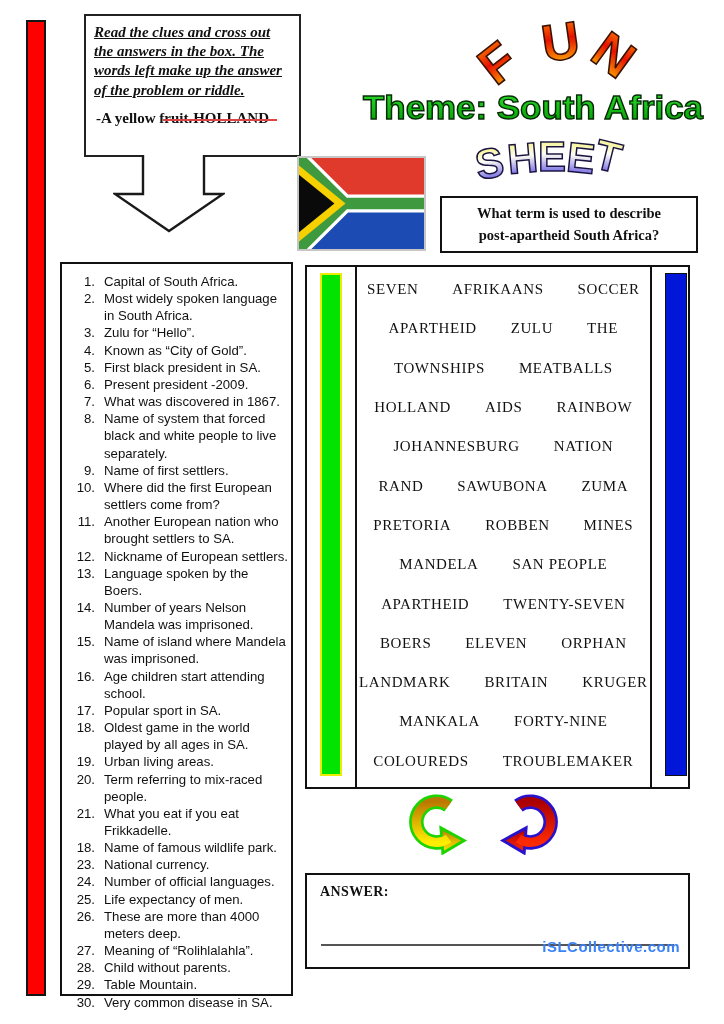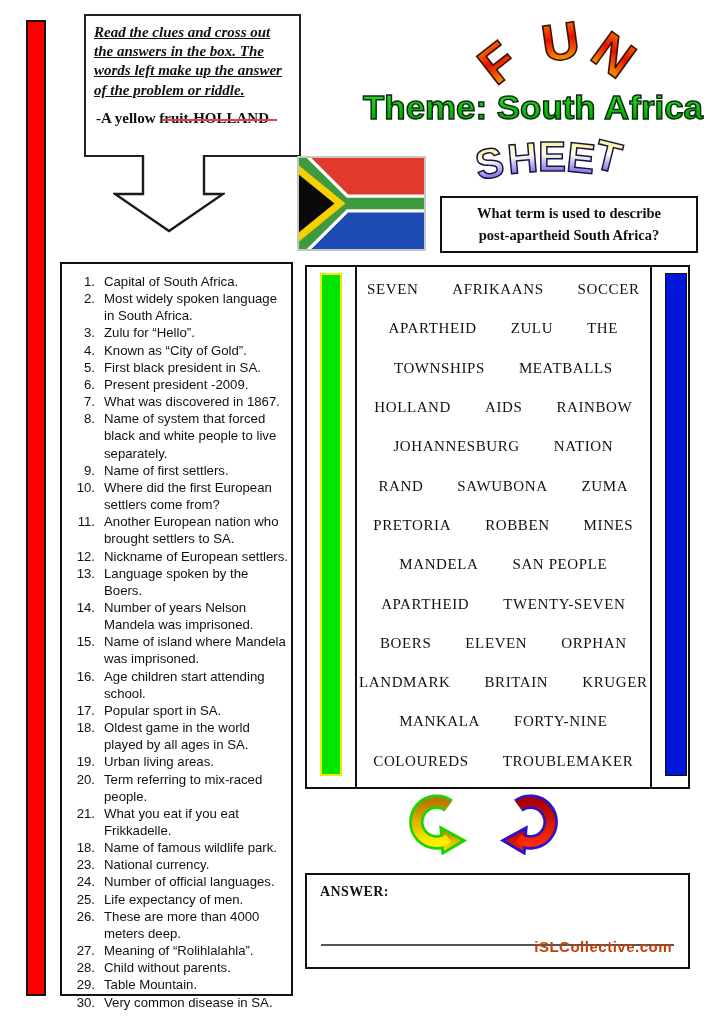--- a/index.html
+++ b/index.html
@@ -60,22 +60,22 @@
 
   
   .curl-left{position:absolute;left:405px;top:793px;}
   .curl-right{position:absolute;left:498px;top:793px;}
 
   
   .answer-box{position:absolute;left:305px;top:873px;width:385px;height:96px;
               border:2px solid #111;box-sizing:border-box;}
   .answer-label{position:absolute;left:13px;top:9px;font:700 14px "Liberation Serif",serif;letter-spacing:0.4px;}
   .answer-line{position:absolute;left:14px;right:14px;top:69px;height:2px;background:#555;}
-  .watermark{position:absolute;right:16px;bottom:12px;font:700 15px "Liberation Sans",sans-serif;
-             color:#c2410c;letter-spacing:0.5px;}
+  .watermark{position:absolute;right:8px;bottom:12px;font:700 15px "Liberation Sans",sans-serif;
+             color:#3b82f6;letter-spacing:0.5px;}
 
   text.wordart{font-family:"Liberation Sans",sans-serif;font-weight:bold;}
 </style>
 </head>
 <body>
 
 <div class="page">
 
   <div class="red-bar"></div>
 

